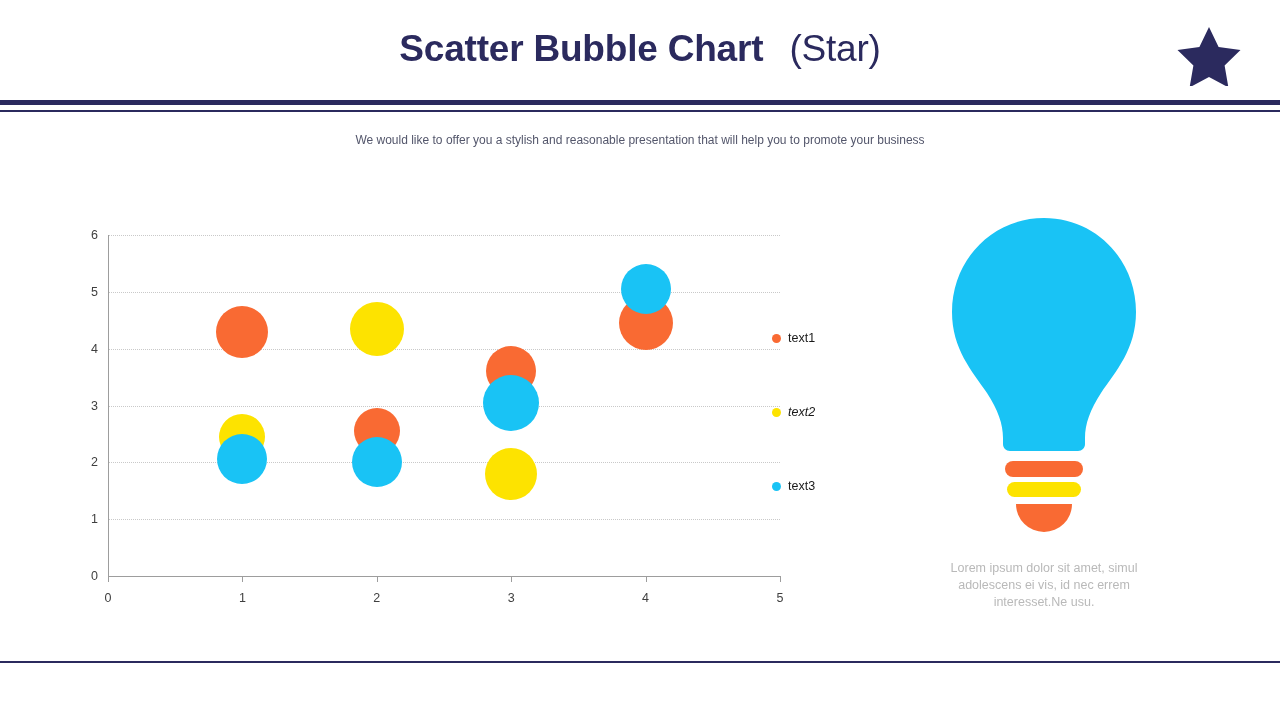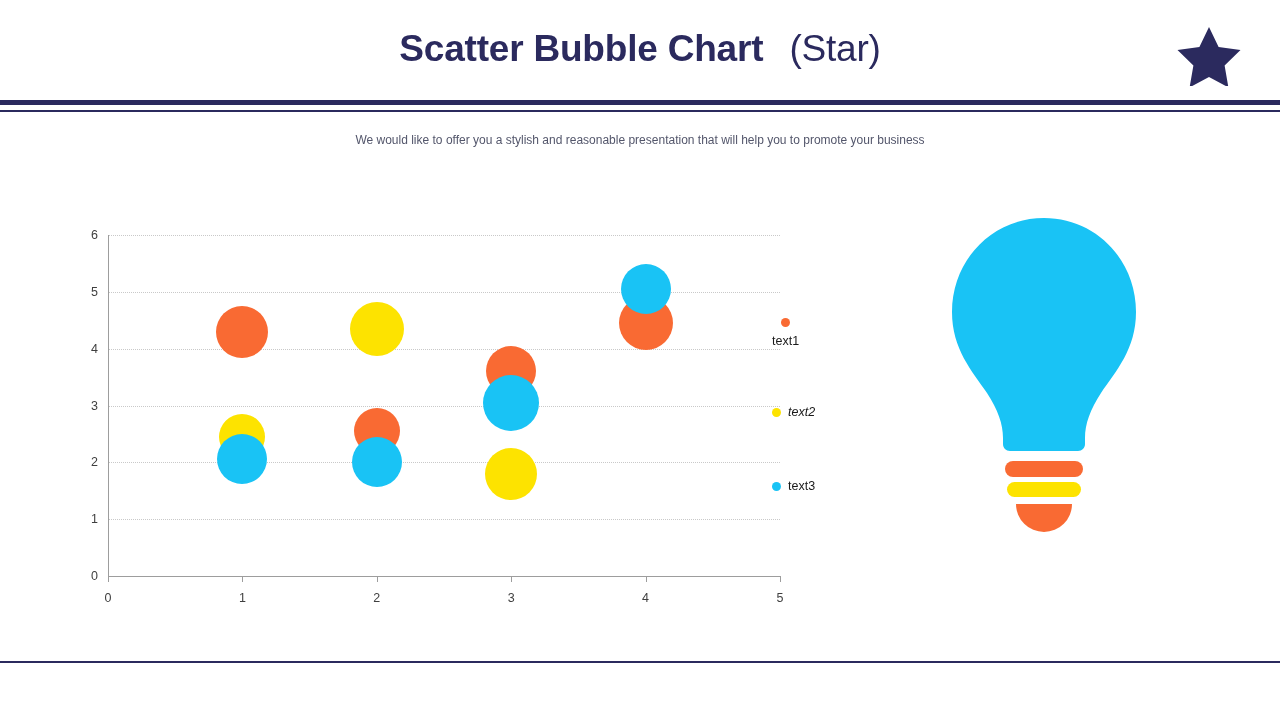--- a/index.html
+++ b/index.html
@@ -140,21 +140,21 @@
       <div class="bubble" style="background: rgb(253, 227, 0); width: 46px; height: 46px; left: 159.4px; top: 188.758px;"></div>
       <div class="bubble" style="background: rgb(253, 227, 0); width: 54px; height: 54px; left: 289.8px; top: 76.775px;"></div>
       <div class="bubble" style="background: rgb(253, 227, 0); width: 52px; height: 52px; left: 425.2px; top: 222.7px;"></div>
       <div class="bubble" style="background: rgb(25, 195, 245); width: 50px; height: 50px; left: 157.4px; top: 209.492px;"></div>
       <div class="bubble" style="background: rgb(25, 195, 245); width: 50px; height: 50px; left: 291.8px; top: 212.333px;"></div>
       <div class="bubble" style="background: rgb(25, 195, 245); width: 56px; height: 56px; left: 423.2px; top: 149.658px;"></div>
       <div class="bubble" style="background: rgb(25, 195, 245); width: 50px; height: 50px; left: 560.6px; top: 38.9917px;"></div>
     </div>
 
   <div id="legend">
-      <div class="legend-item" style="left: 8px; top: 93px; flex-direction: column;">
+      <div class="legend-item" style="left: 8px; top: 106px;">
         <span class="legend-dot" style="background: rgb(249, 106, 51);"></span>
         <span class="legend-label">text1</span>
       </div>
       <div class="legend-item" style="left: 8px; top: 180.183px; font-style: italic;">
         <span class="legend-dot" style="background: rgb(253, 227, 0);"></span>
         <span class="legend-label">text2</span>
       </div>
       <div class="legend-item" style="left: 8px; top: 254.067px;">
         <span class="legend-dot" style="background: rgb(25, 195, 245);"></span>
         <span class="legend-label">text3</span>
@@ -164,16 +164,17 @@
   <div id="bulb-panel">
     <svg id="bulb-svg" viewBox="0 0 200 320">
       <path d="M100 2 C152 2 192 44 192 96 C192 133 172 155 157 177
                C146 194 141 208 141 222 L141 228 C141 232 138 235 134 235
                L66 235 C62 235 59 232 59 228 L59 222
                C59 208 54 194 43 177 C28 155 8 133 8 96 C8 44 48 2 100 2 Z" fill="#19C3F5"></path>
       <rect x="61" y="245" width="78" height="16" rx="8" fill="#F96A33"></rect>
       <rect x="63" y="266" width="74" height="15" rx="7.5" fill="#FDE300"></rect>
       <path d="M72 288 L128 288 A28 28 0 0 1 72 288 Z" fill="#F96A33"></path>
     </svg>
+    <div id="bulb-caption">Lorem ipsum dolor sit amet, simul adolescens ei vis, id nec errem interesset.Ne usu.</div>
   </div>
 
   <div id="rule-bottom"></div>
 </div>
 
 </body></html>

